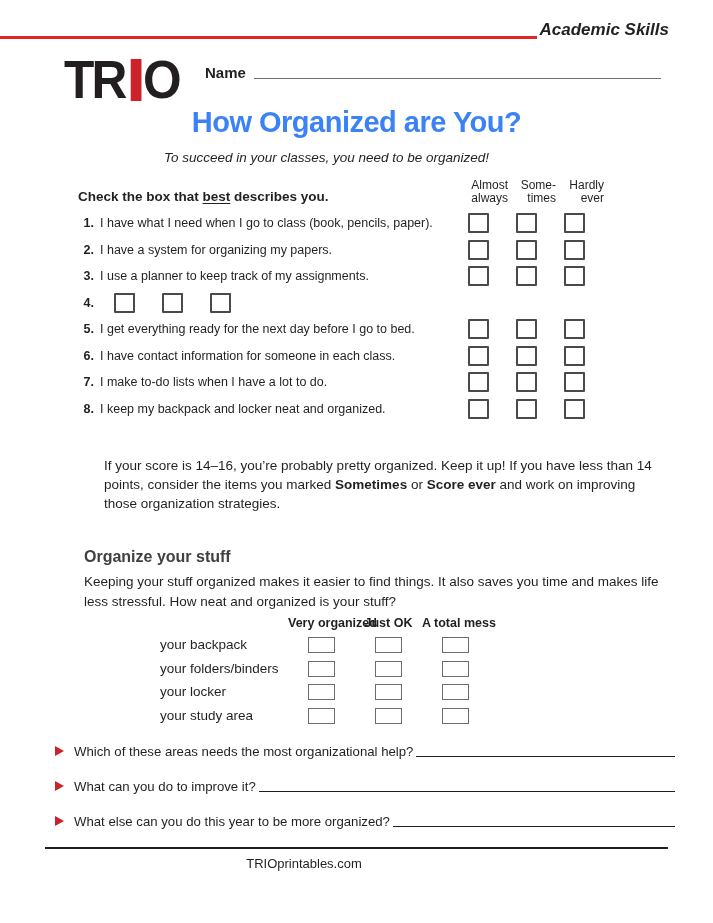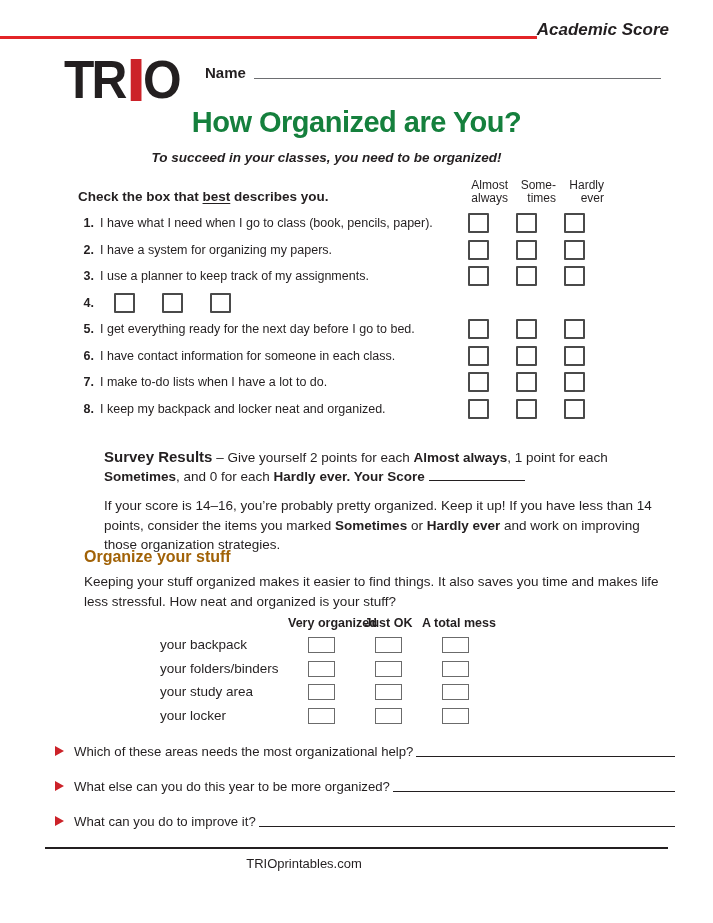--- a/index.html
+++ b/index.html
@@ -16,23 +16,23 @@
   #category { top:20px; right:44px; font-size:17px; font-weight:700; font-style:italic; }
   #logo { top:52px; left:64px; display:flex; align-items:center;
           font-size:54px; font-weight:800; letter-spacing:-3px; line-height:1; transform:scaleX(0.92); transform-origin:left center; }
   #logo .logo-i { color:#cc2229; display:inline-block; transform:scaleY(1.14) scaleX(1.5); margin:0 4px; font-weight:800; }
   #name-row { top:64px; left:205px; width:456px; display:flex; align-items:flex-end; }
   #name-row .name-label { font-size:15px; font-weight:700; padding-bottom:2px; }
   #name-row .name-line { flex:1; margin-left:8px; margin-bottom:4px; border-bottom:1.5px solid #6d6e71; height:1px; }
 
   
   #title { top:106px; left:0; width:713px; text-align:center;
-           font-size:29px; font-weight:800; color:#15803d; letter-spacing:-0.5px; }
+           font-size:29px; font-weight:800; color:#3b82f6; letter-spacing:-0.5px; }
   #subtitle { top:150px; left:0; width:653px; text-align:center;
-              font-size:13.5px; font-style:italic; font-weight:700; }
+              font-size:13.5px; font-style:italic; font-weight:400; }
 
   
   #survey1 { top:179px; left:78px; width:526px; }
   .s1-header { display:flex; align-items:flex-end; margin-bottom:5px; }
   .s1-prompt { width:382px; font-size:13.5px; font-weight:700; padding-bottom:1px; }
   .s1-prompt .u { text-decoration:underline; text-underline-offset:2px; }
   .s1-col-head { width:48px; text-align:right; font-size:12px; font-weight:400; line-height:1.08; }
   .s1-row { display:flex; align-items:center; height:26.5px; }
   .s1-num { width:22px; text-align:right; font-weight:700; font-size:12.5px; padding-right:6px; box-sizing:content-box; width:16px; }
   .s1-text { width:354px; font-size:12.5px; white-space:nowrap; }
@@ -40,21 +40,21 @@
   .cb { width:21px; height:20px; border:2px solid #4a4a4a; background:#fff; border-radius:1px; }
 
   
   #results { top:446px; left:104px; width:548px; font-size:13.5px; line-height:1.42; }
   #results .rs-head { font-size:15px; font-weight:700; }
   #results .b { font-weight:700; }
   .score-line { display:inline-block; width:96px; border-bottom:1.6px solid #231f20; height:12px; margin-left:4px; }
   #results .rs-para { margin-top:10px; }
 
   
-  #org-head { top:548px; left:84px; font-size:16px; font-weight:800; color:#a16207; }
+  #org-head { top:548px; left:84px; font-size:16px; font-weight:800; color:#404040; }
   #org-para { top:572px; left:84px; width:600px; font-size:13.5px; line-height:1.5; }
 
   
   #survey2 { top:616px; left:160px; width:360px; }
   .s2-header { display:flex; margin-bottom:7px; }
   .s2-spacer { width:128px; }
   .s2-col-head { width:67px; text-align:center; font-size:12.5px; font-weight:600; white-space:nowrap; }
   .s2-col-head.wide { overflow:visible; }
   .s2-row { display:flex; align-items:flex-start; height:23.5px; }
   .s2-label { width:128px; font-size:13.5px; }
@@ -69,21 +69,21 @@
   .q-line { flex:1; border-bottom:1.5px solid #231f20; margin-bottom:3px; margin-left:3px; }
 
   
   #footer-rule { top:847px; left:45px; width:623px; height:2px; background:#231f20; }
   #footer-text { top:856px; left:0; width:608px; text-align:center; font-size:13px; }
 </style>
 </head>
 <body>
 
 <div id="rule-top" class="abs"></div>
-<div id="category" class="abs">Academic Score</div>
+<div id="category" class="abs">Academic Skills</div>
 
 <div id="logo" class="abs">
   <span>TR</span>
     <span class="logo-i">I</span>
     <span>O</span>
 </div>
 
 <div id="name-row" class="abs">
   <span class="name-label">Name</span>
   <span class="name-line"></span>
@@ -208,25 +208,22 @@
     <span class="cb-cell">
         <span class="cb"></span>
       </span>
     <span class="cb-cell">
         <span class="cb"></span>
       </span>
   </div>
 </div>
 
 <div id="results" class="abs">
-  <div>
-    <span class="rs-head">Survey Results</span><span> – Give yourself 2 points for each </span><span class="b">Almost always</span><span>, 1 point for each </span><span class="b">Sometimes</span><span>, and 0 for each </span><span class="b">Hardly ever.</span><span class="b">  Your Score</span><span class="score-line"></span>
-  </div>
   <div class="rs-para">
-    <span>If your score is 14–16, you’re probably pretty organized. Keep it up! If you have less than 14 points, consider the items you marked </span><span class="b">Sometimes</span><span> or </span><span class="b">Hardly ever</span><span> and work on improving those organization strategies.</span>
+    <span>If your score is 14–16, you’re probably pretty organized. Keep it up! If you have less than 14 points, consider the items you marked </span><span class="b">Sometimes</span><span> or </span><span class="b">Score ever</span><span> and work on improving those organization strategies.</span>
   </div>
 </div>
 
 <div id="org-head" class="abs">Organize your stuff</div>
 <div id="org-para" class="abs">Keeping your stuff organized makes it easier to find things. It also saves you time and makes life less stressful. How neat and organized is your stuff?</div>
 
 <div id="survey2" class="abs">
   <div class="s2-header">
     <div class="s2-spacer"></div>
     <div class="s2-col-head wide">Very organized</div>
@@ -251,57 +248,57 @@
         <div class="cb2"></div>
       </div>
     <div class="cb2-cell">
         <div class="cb2"></div>
       </div>
     <div class="cb2-cell">
         <div class="cb2"></div>
       </div>
   </div>
   <div class="s2-row">
+    <div class="s2-label">your locker</div>
+    <div class="cb2-cell">
+        <div class="cb2"></div>
+      </div>
+    <div class="cb2-cell">
+        <div class="cb2"></div>
+      </div>
+    <div class="cb2-cell">
+        <div class="cb2"></div>
+      </div>
+  </div>
+  <div class="s2-row">
     <div class="s2-label">your study area</div>
-    <div class="cb2-cell">
-        <div class="cb2"></div>
-      </div>
-    <div class="cb2-cell">
-        <div class="cb2"></div>
-      </div>
-    <div class="cb2-cell">
-        <div class="cb2"></div>
-      </div>
-  </div>
-  <div class="s2-row">
-    <div class="s2-label">your locker</div>
     <div class="cb2-cell">
         <div class="cb2"></div>
       </div>
     <div class="cb2-cell">
         <div class="cb2"></div>
       </div>
     <div class="cb2-cell">
         <div class="cb2"></div>
       </div>
   </div>
 </div>
 
 <div id="questions" class="abs">
   <div class="q-row">
     <div class="tri"></div>
     <div class="q-text">Which of these areas needs the most organizational help?</div>
     <div class="q-line"></div>
   </div>
   <div class="q-row">
     <div class="tri"></div>
+    <div class="q-text">What can you do to improve it?</div>
+    <div class="q-line"></div>
+  </div>
+  <div class="q-row">
+    <div class="tri"></div>
     <div class="q-text">What else can you do this year to be more organized?</div>
     <div class="q-line"></div>
   </div>
-  <div class="q-row">
-    <div class="tri"></div>
-    <div class="q-text">What can you do to improve it?</div>
-    <div class="q-line"></div>
-  </div>
 </div>
 
 <div id="footer-rule" class="abs"></div>
 <div id="footer-text" class="abs">TRIOprintables.com</div>
 
 </body></html>

